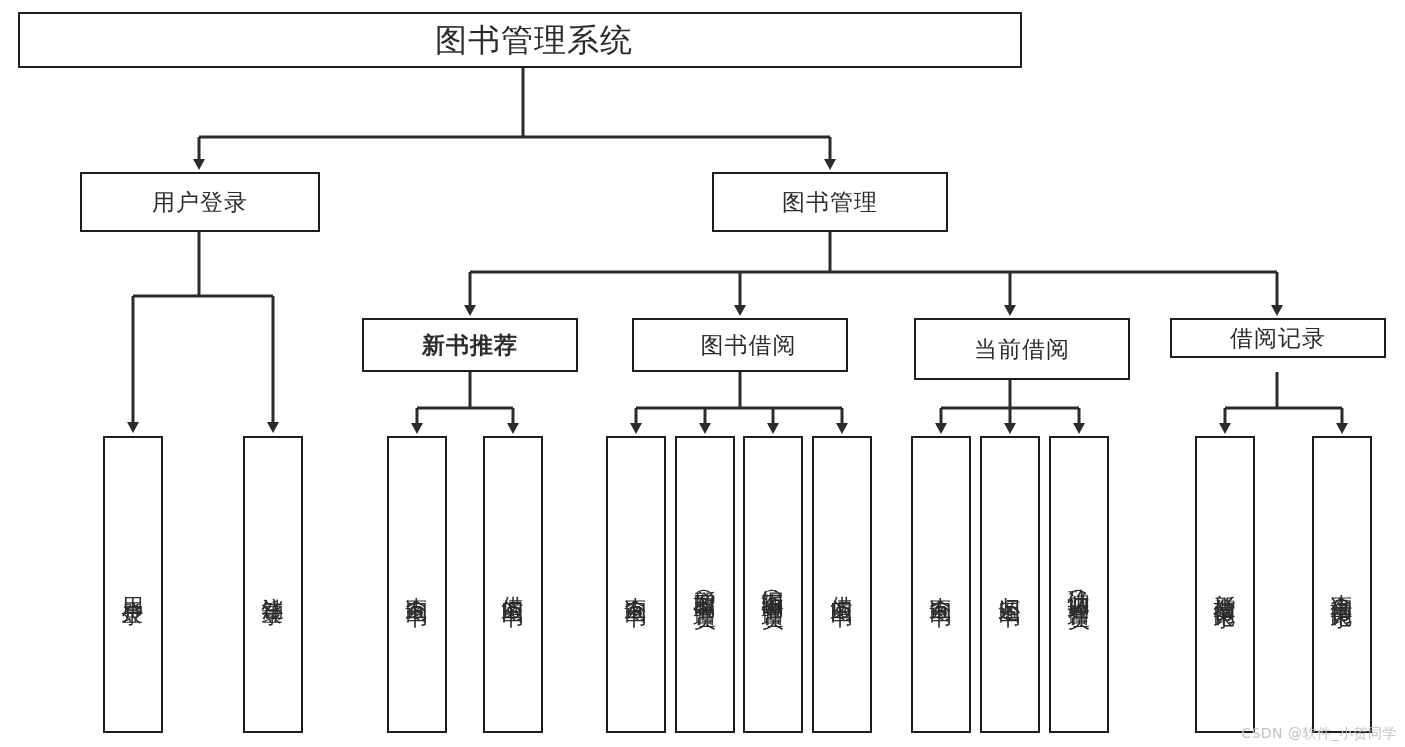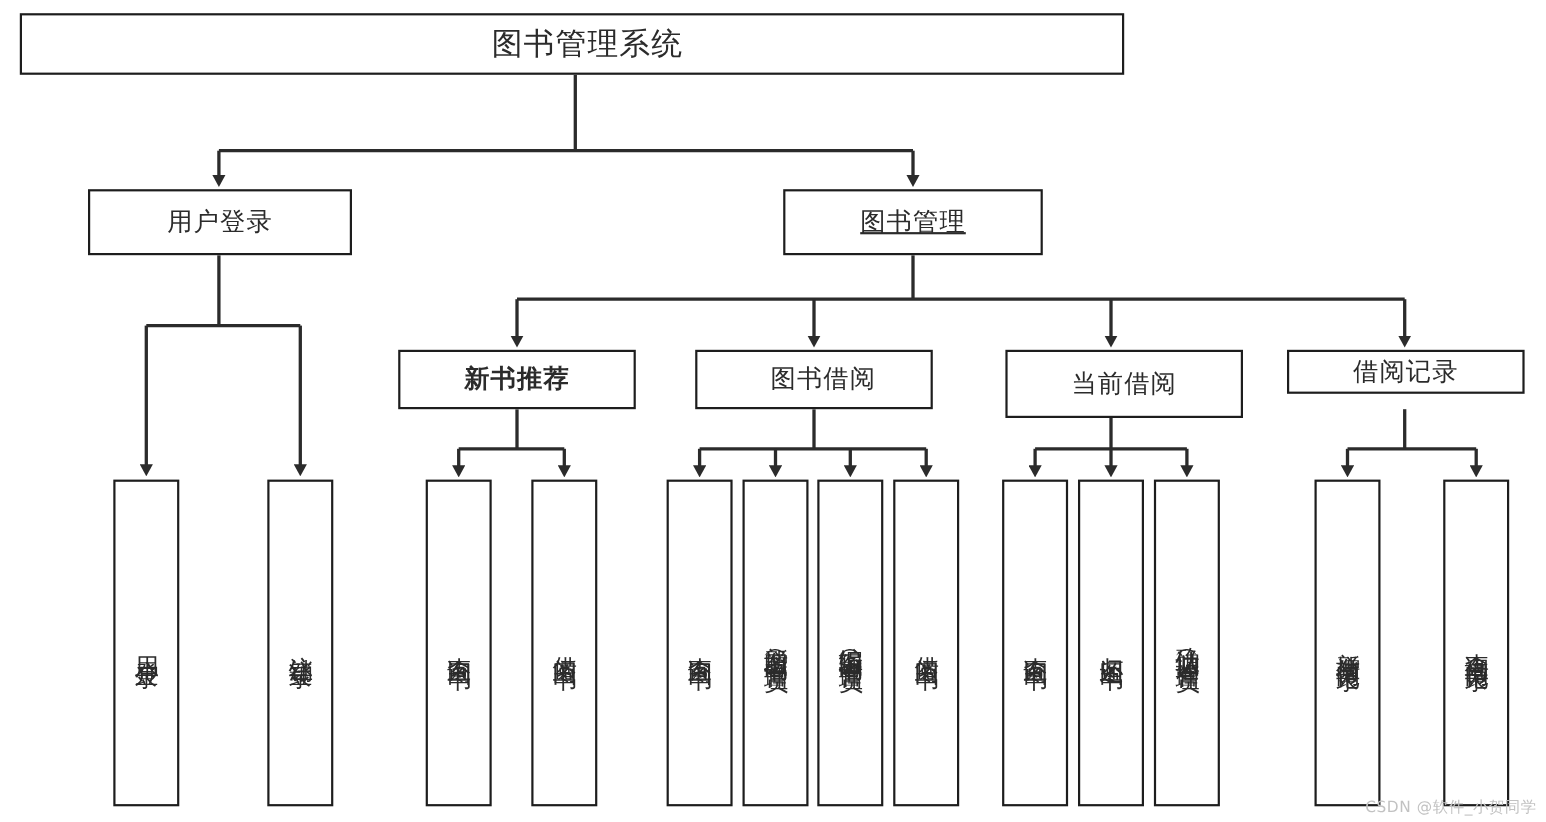--- a/index.html
+++ b/index.html
@@ -35,21 +35,21 @@
     justify-content: center;
     text-align: center;
     color: #2b2b2b;
   }
   .node.horiz {
     font-size: 23px;
     line-height: 1.15;
     letter-spacing: 1px;
   }
   .node.root {
-    font-size: 28px;
+    font-size: 32px;
     padding-left: 28px;
   }
   .node.vert {
     writing-mode: vertical-rl;
     text-orientation: upright;
     font-size: 22px;
     line-height: 1.05;
     letter-spacing: 3px;
     padding: 4px 0;
   }
@@ -123,21 +123,21 @@
     </g>
   </svg>
 
   <div class="node horiz root" style="left:18px; top:12px; width:1004px; height:56px;">
     <span class="label">图书管理系统</span>
   </div>
 
   <div class="node horiz" style="left:80px; top:172px; width:240px; height:60px;">
     <span class="label">用户登录</span>
   </div>
-  <div class="node horiz" style="left:712px; top:172px; width:236px; height:60px;text-decoration:underline;">
+  <div class="node horiz" style="left:712px; top:172px; width:236px; height:60px;">
     <span class="label">图书管理</span>
   </div>
 
   <div class="node horiz" style="left:362px; top:318px; width:216px; height:54px;font-weight:bold;">
     <span class="label">新书推荐</span>
   </div>
   <div class="node horiz" style="left:632px; top:318px; width:216px; height:54px;padding-left:17px;">
     <span class="label">图书借阅</span>
   </div>
   <div class="node horiz" style="left:902px; top:318px; width:216px; height:62px;margin-left:12px;">

